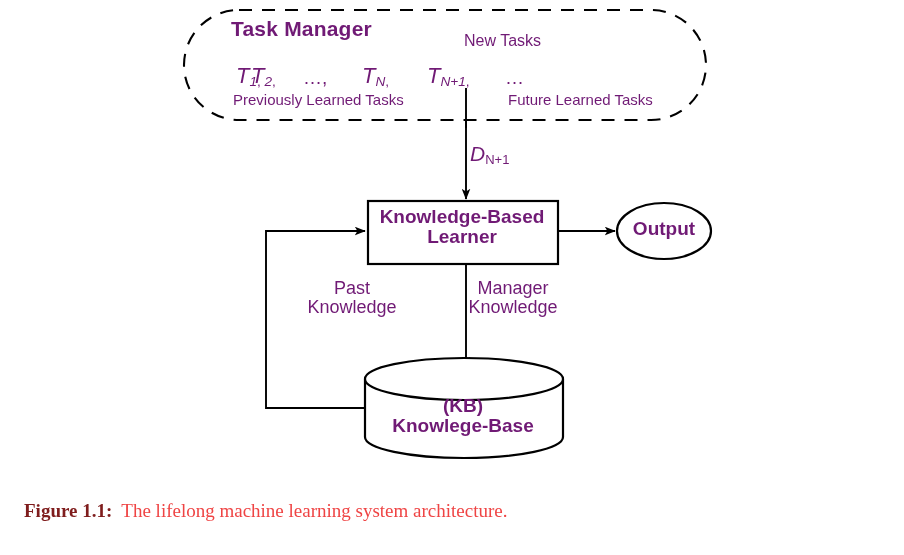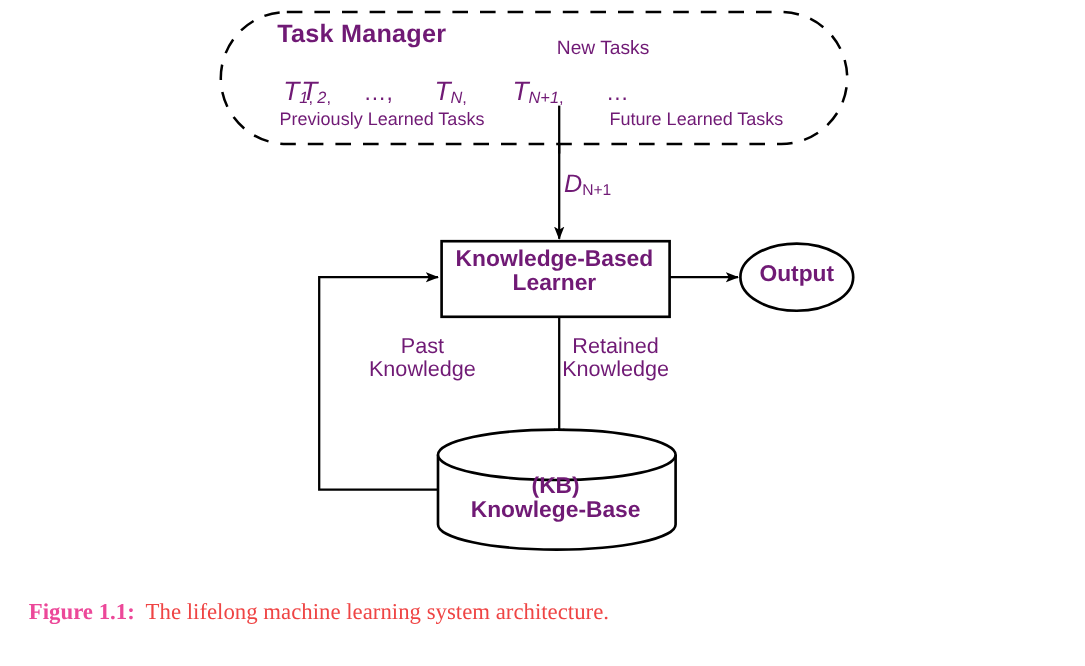--- a/index.html
+++ b/index.html
@@ -127,21 +127,21 @@
   
   #caption {
     position: absolute;
     left: 24px;
     top: 500px;
     font-size: 19px;
     white-space: nowrap;
   }
   #caption-figure-number {
     font-weight: bold;
-    color: #ec4899;
+    color: #7f1d1d;
     margin-right: 9px;
   }
   #caption-text { color: #ef4444; }
 </style>
 </head>
 <body>
 
 <div id="page">
 
   <svg id="diagram-svg" viewBox="0 0 904 555">
@@ -214,21 +214,21 @@
     <div>(KB)</div>
     <div>Knowlege-Base</div>
   </div>
 
   <div class="lbl" id="past-knowledge-label">
     <div>Past</div>
     <div>Knowledge</div>
   </div>
 
   <div class="lbl" id="retained-knowledge-label">
-    <div>Retained</div>
+    <div>Manager</div>
     <div>Knowledge</div>
   </div>
 
   <div id="caption">
     <span id="caption-figure-number">Figure 1.1:</span><span id="caption-text">The lifelong machine learning system architecture.</span>
   </div>
 
 </div>
 
 </body></html>

